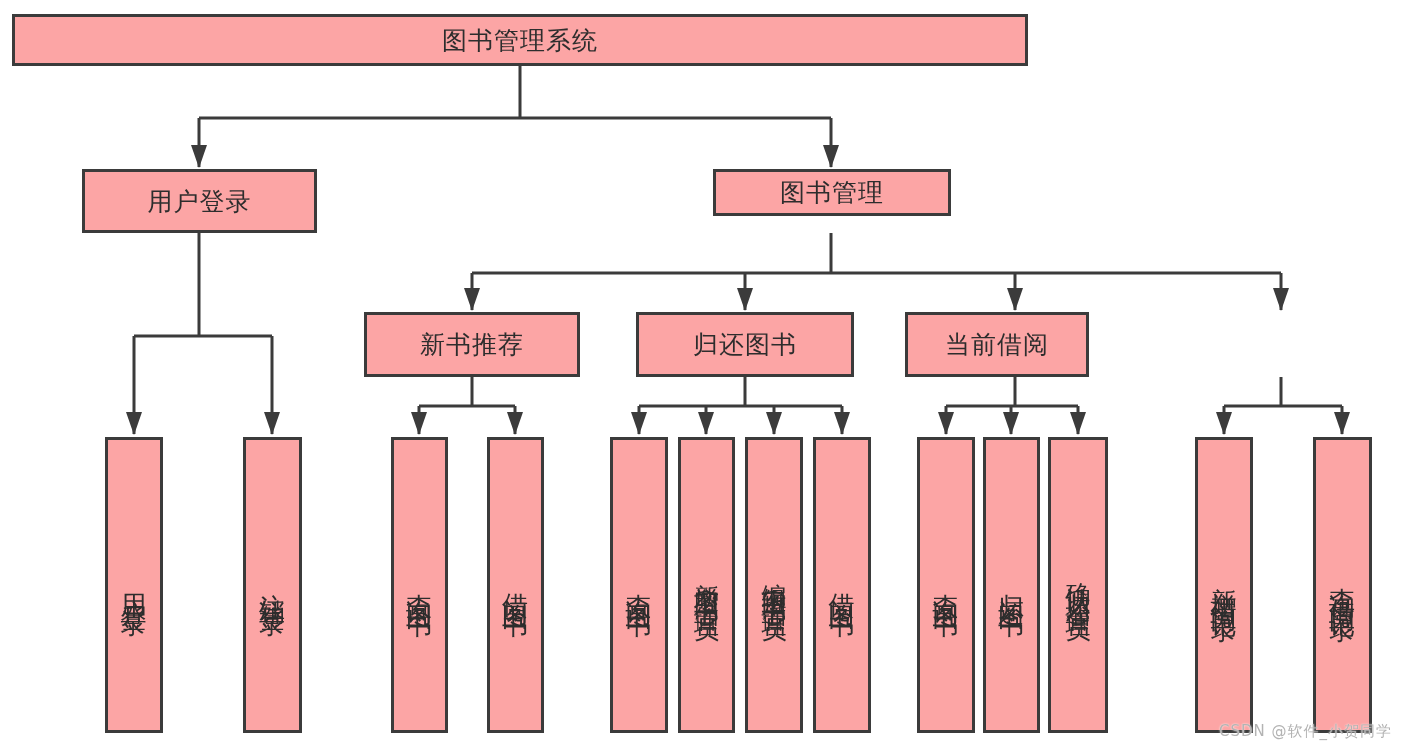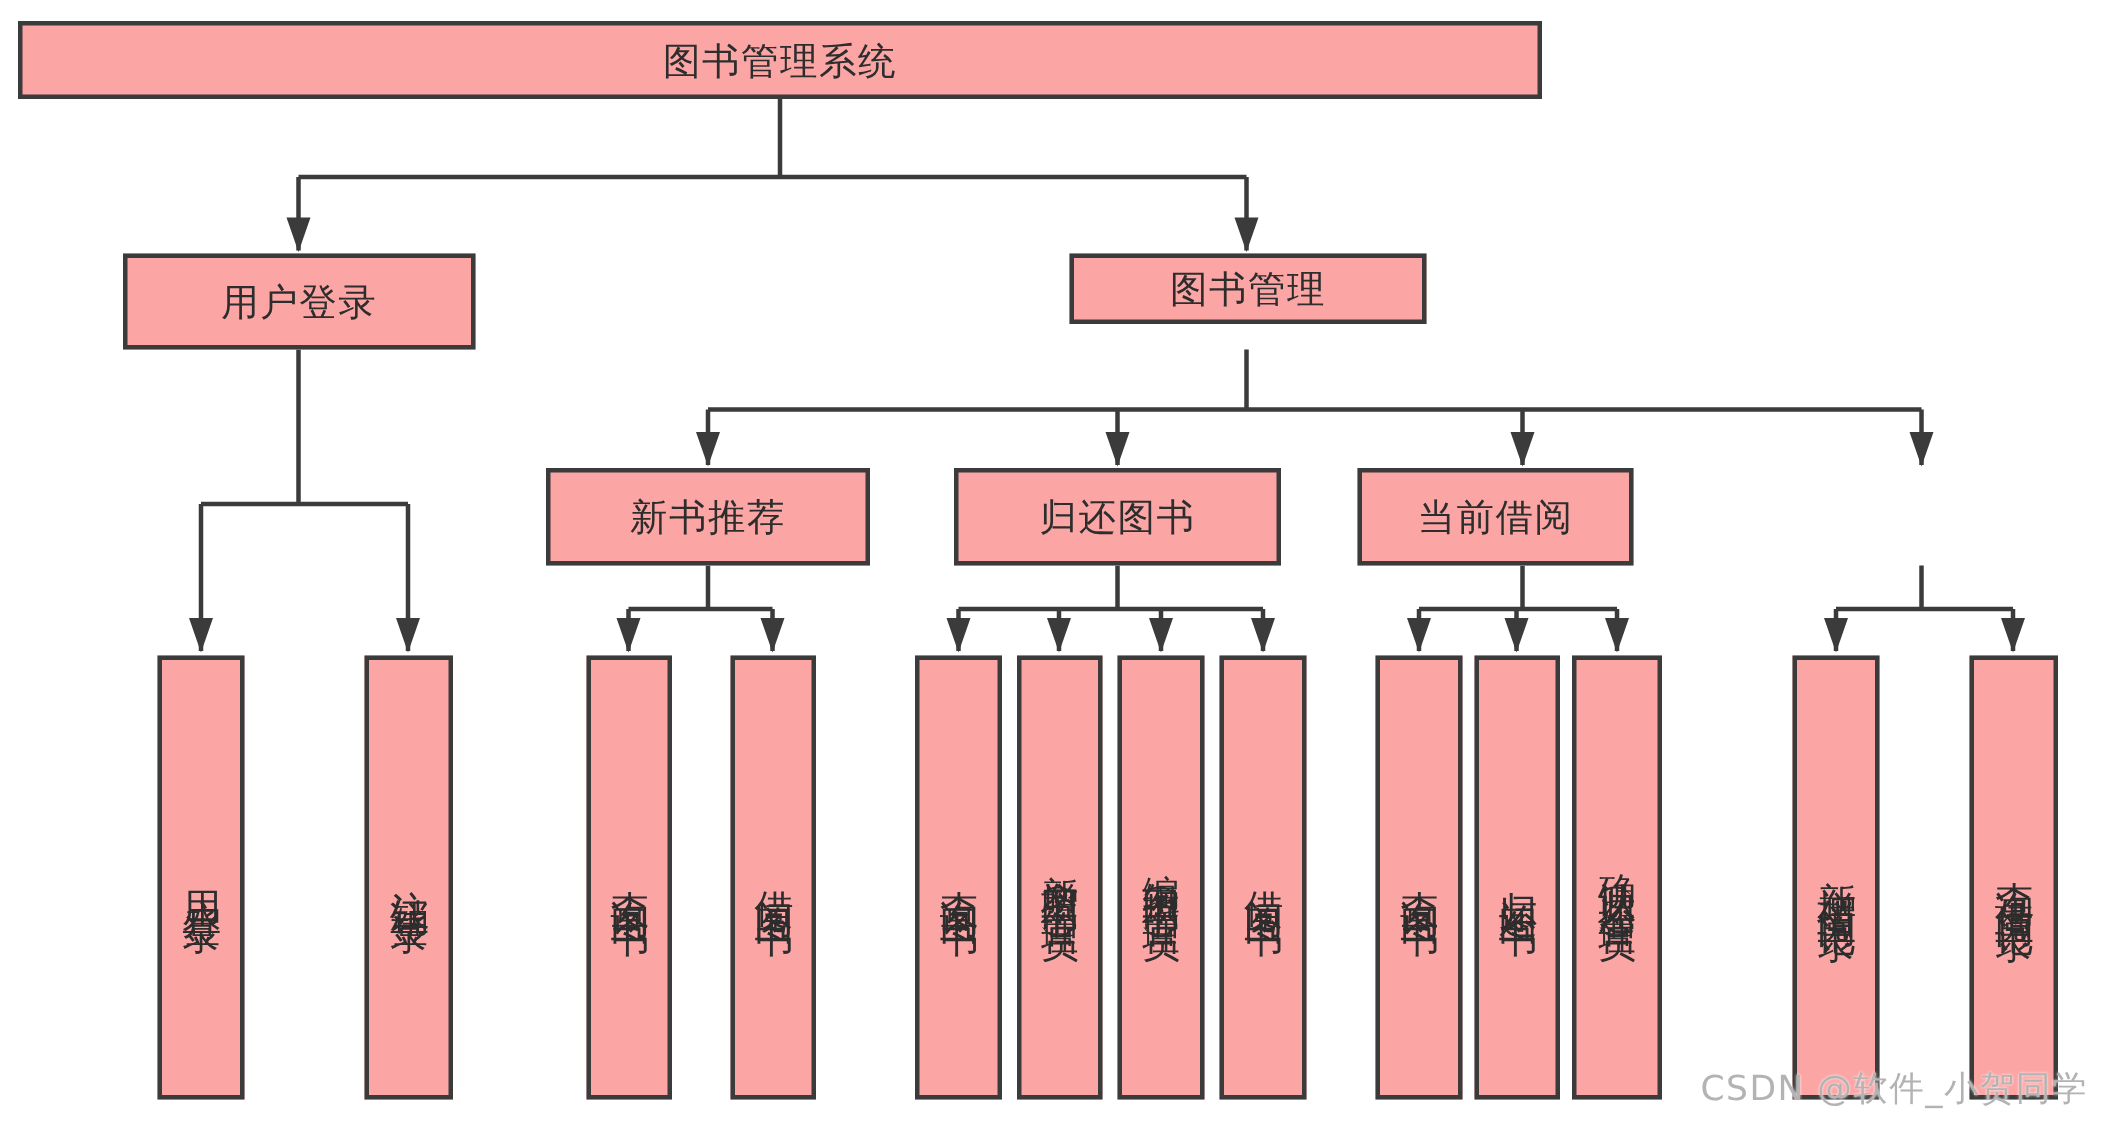--- a/index.html
+++ b/index.html
@@ -31,21 +31,21 @@
     writing-mode:vertical-rl;
     text-orientation:mixed;
     line-height:1;
   }
   .sp4 span{letter-spacing:6px;}
   .sp6 span{letter-spacing:6px;}
   .sp9 span{letter-spacing:5px;font-size:25px;}
   .watermark{
     position:absolute;
     right:13px;bottom:6px;
-    font-size:23px;
+    font-size:15px;
     color:#b3b3b3;
     letter-spacing:1px;
     z-index:3;
     text-shadow:0 0 2px #ffffff;
   }
 </style>
 </head>
 <body>
 
 <div class="canvas">

